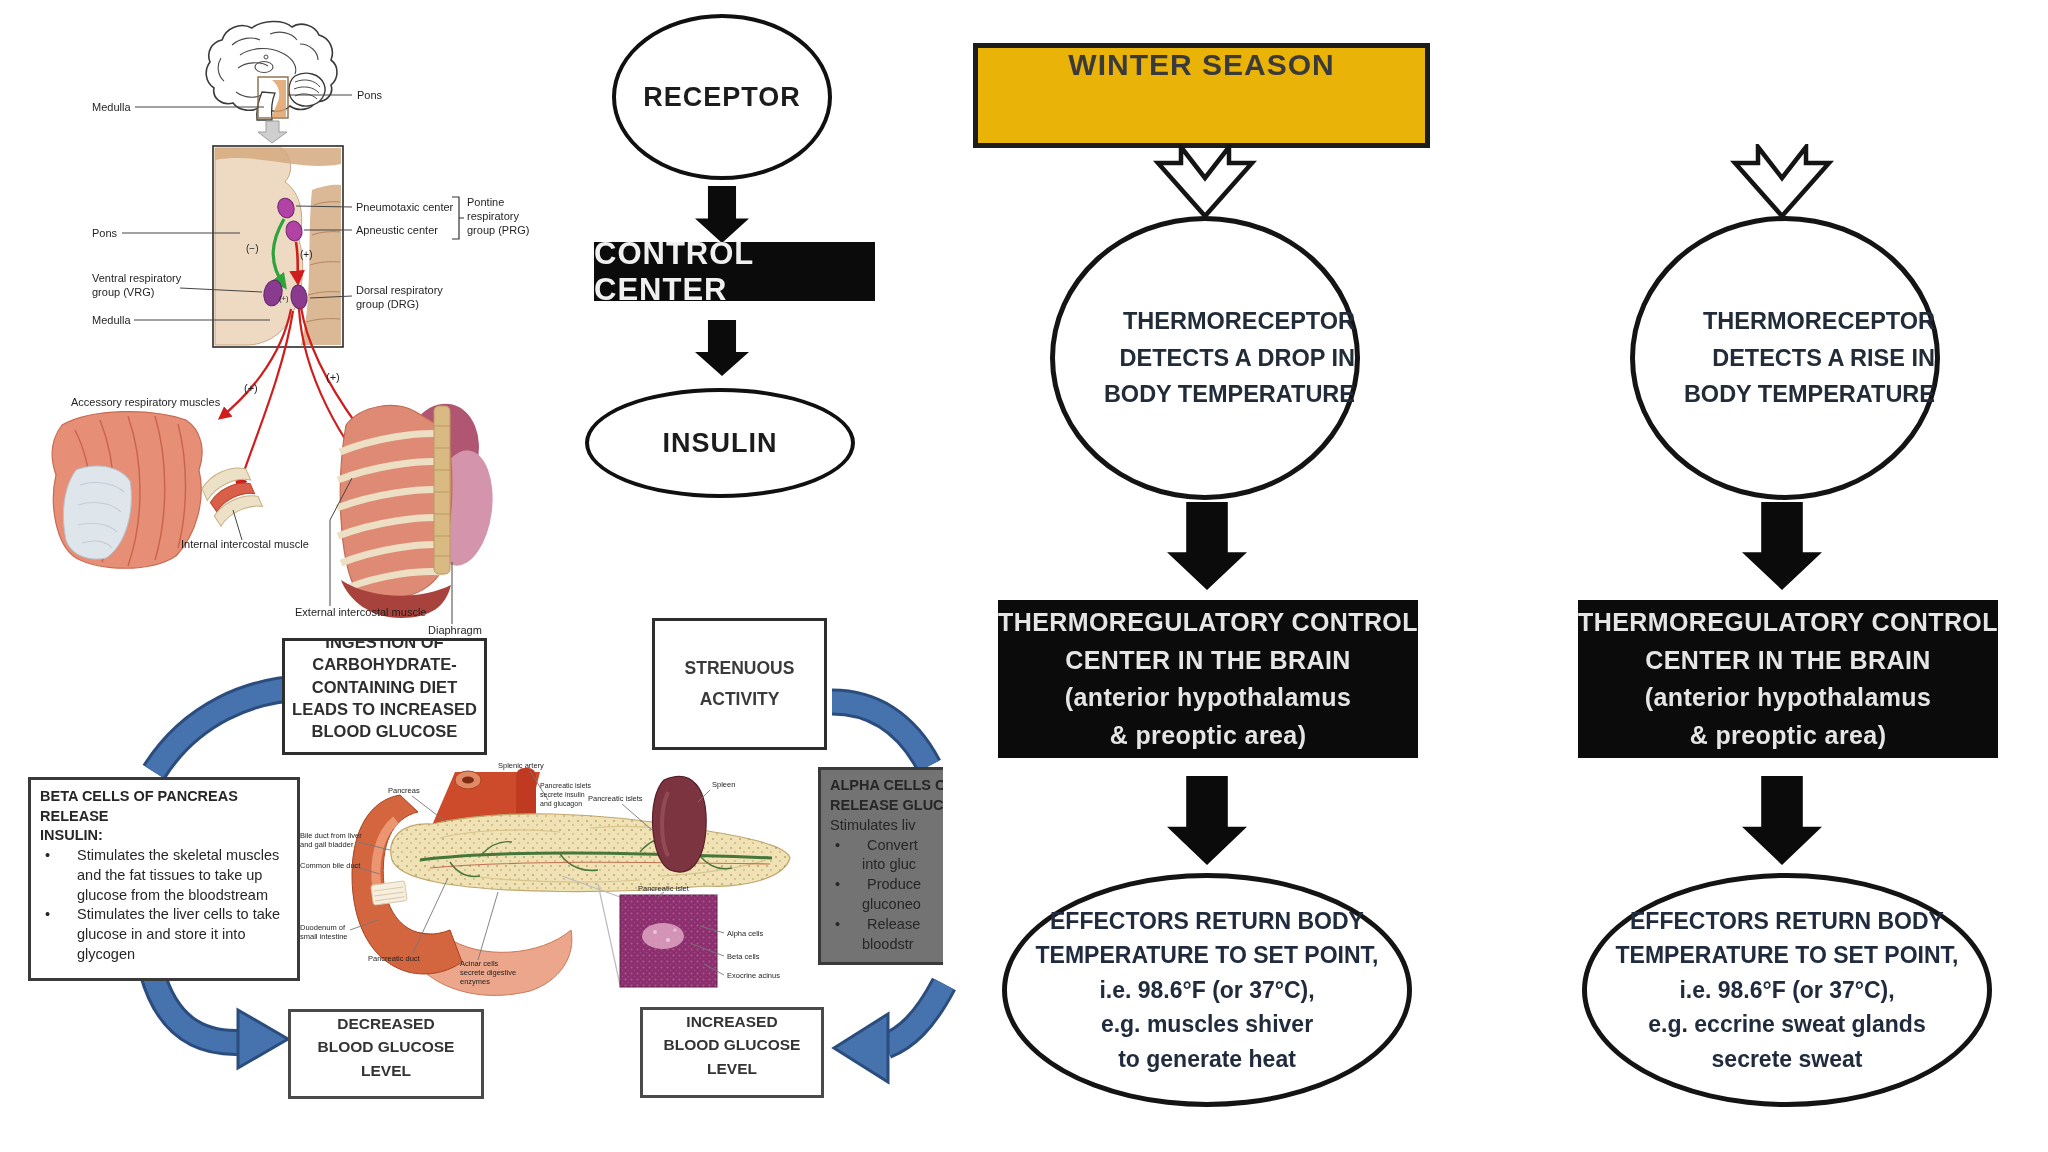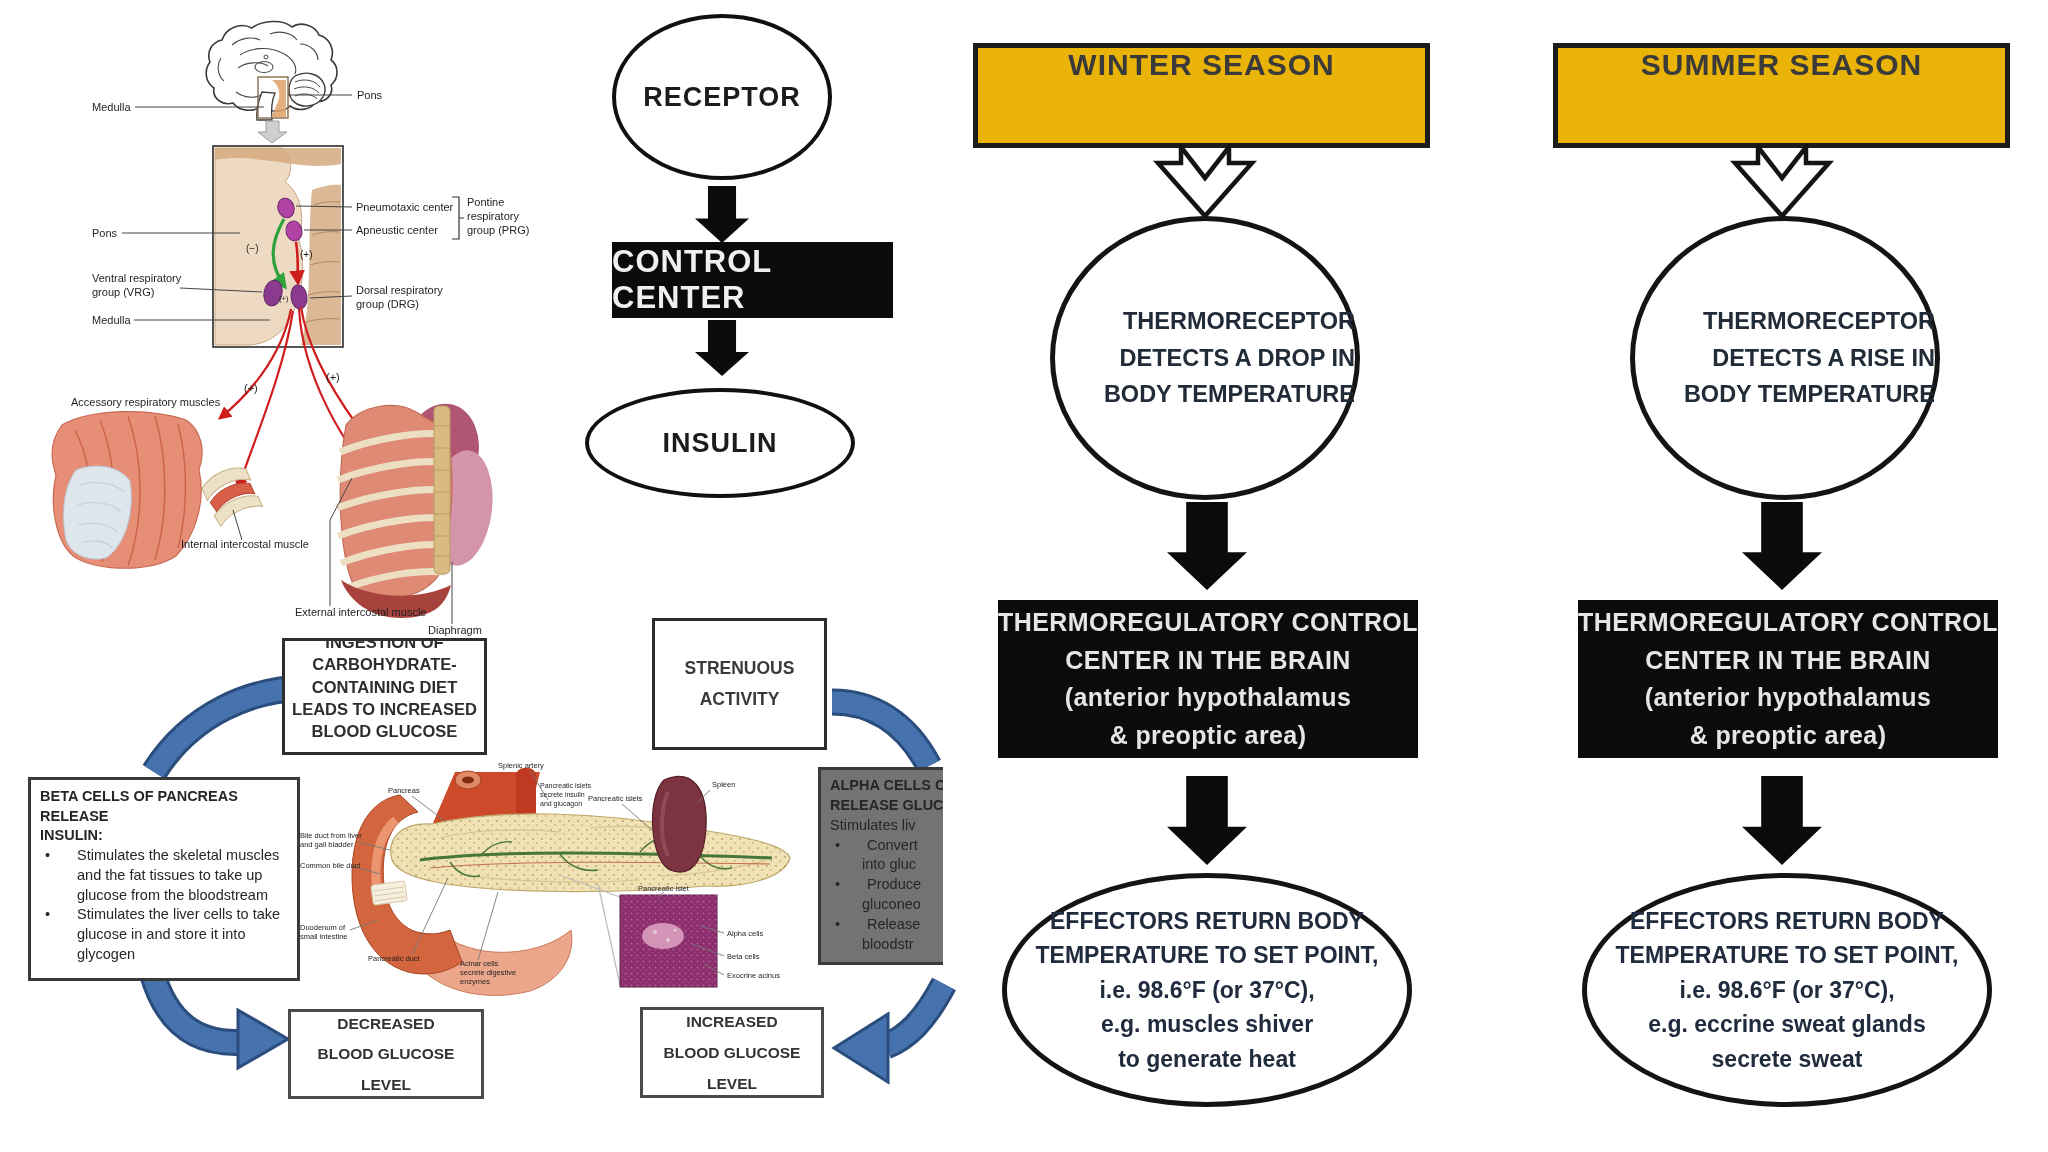--- a/index.html
+++ b/index.html
@@ -36,21 +36,21 @@
              font-weight:700;font-size:17.5px;color:#3a3a3a;line-height:1.8}
   .cellbox{font-size:14.5px;color:#262626;line-height:1.36;padding:7px 8px 3px 9px;background:#fff;border:3px solid #3a3a3a}
   .cellbox .hd{font-weight:700}
   .bullet{display:flex}
   .bullet .dot{width:32px;padding-left:5px;flex:none}
   .bullet .txt{flex:1}
   .alpha-clip{overflow:hidden;border:3px solid #3a3a3a;border-right:none;background:#737373}
   .alpha-in{width:280px;font-size:14.5px;color:#262626;line-height:1.37;padding:6px 0 0 9px}
   .alpha-in .hd{font-weight:700}
   .sub{margin-left:32px}
-  .lvl{display:flex;flex-direction:column;align-items:center;justify-content:space-between;text-align:center;
+  .lvl{display:flex;flex-direction:column;align-items:center;justify-content:flex-start;text-align:center;
        font-weight:700;font-size:15.5px;color:#333;line-height:1.5;border:3px solid #4a4a4a;background:#fff}
 </style>
 </head>
 <body>
 
 <div class="canvas">
 
   <svg class="abs" style="left:0;top:0" width="560" height="660" viewBox="0 0 560 660">
     <defs>
       <marker id="mRed" viewBox="0 0 10 10" refX="8" refY="5" markerWidth="6" markerHeight="6" orient="auto">
@@ -310,21 +310,21 @@
   <div class="abs lvl" style="left:640px;top:1007px;width:178px;height:85px">
     <span>INCREASED</span>
     <span>BLOOD GLUCOSE</span>
     <span>LEVEL</span>
   </div>
 
   <div class="abs loop-ellipse" style="left:612px;top:14px;width:212px;height:158px">
     <span>RECEPTOR</span>
   </div>
   <div class="abs barrow" style="left:695px;top:186px;width:54px;height:57px"></div>
-  <div class="abs ctrl-box" style="left:612px;top:242px;width:281px;height:76px">
+  <div class="abs ctrl-box" style="left:594px;top:242px;width:281px;height:59px">
     <span>CONTROL CENTER</span>
   </div>
   <div class="abs barrow" style="left:695px;top:320px;width:54px;height:56px"></div>
   <div class="abs loop-ellipse" style="left:585px;top:388px;width:262px;height:102px">
     <span>INSULIN</span>
   </div>
 
   <div class="abs season-box" style="left:973px;top:43px;width:447px;height:95px">
     <span>WINTER SEASON</span>
   </div>
@@ -345,23 +345,20 @@
   </div>
   <div class="abs barrow" style="left:1167px;top:776px;width:80px;height:89px"></div>
   <div class="abs thermo-ellipse" style="left:1002px;top:873px;width:400px;height:224px">
     <span class="ln">EFFECTORS RETURN BODY</span>
     <span class="ln">TEMPERATURE TO SET POINT,</span>
     <span class="ln">i.e. 98.6°F (or 37°C),</span>
     <span class="ln">e.g. muscles shiver</span>
     <span class="ln">to generate heat</span>
   </div>
 
-  <div class="abs season-box" style="left:1553px;top:43px;width:447px;height:95px">
-    <span>SUMMER SEASON</span>
-  </div>
   <svg class="abs" style="left:1723px;top:144px" width="118" height="76" viewBox="0 0 118 76">
     <polygon points="35,3 59,34 83,3 83,19 106,19 59,72 12,19 35,19" fill="#ffffff" stroke="#141414" stroke-width="4.5" stroke-linejoin="miter"></polygon>
   </svg>
   <div class="abs thermo-circle" style="left:1630px;top:216px;width:300px;height:274px">
     <span class="ln">THERMORECEPTOR</span>
     <span class="ln">DETECTS A RISE IN</span>
     <span class="ln">BODY TEMPERATURE</span>
   </div>
   <div class="abs barrow" style="left:1742px;top:502px;width:80px;height:88px"></div>
   <div class="abs black-box" style="left:1578px;top:600px;width:420px;height:158px">

